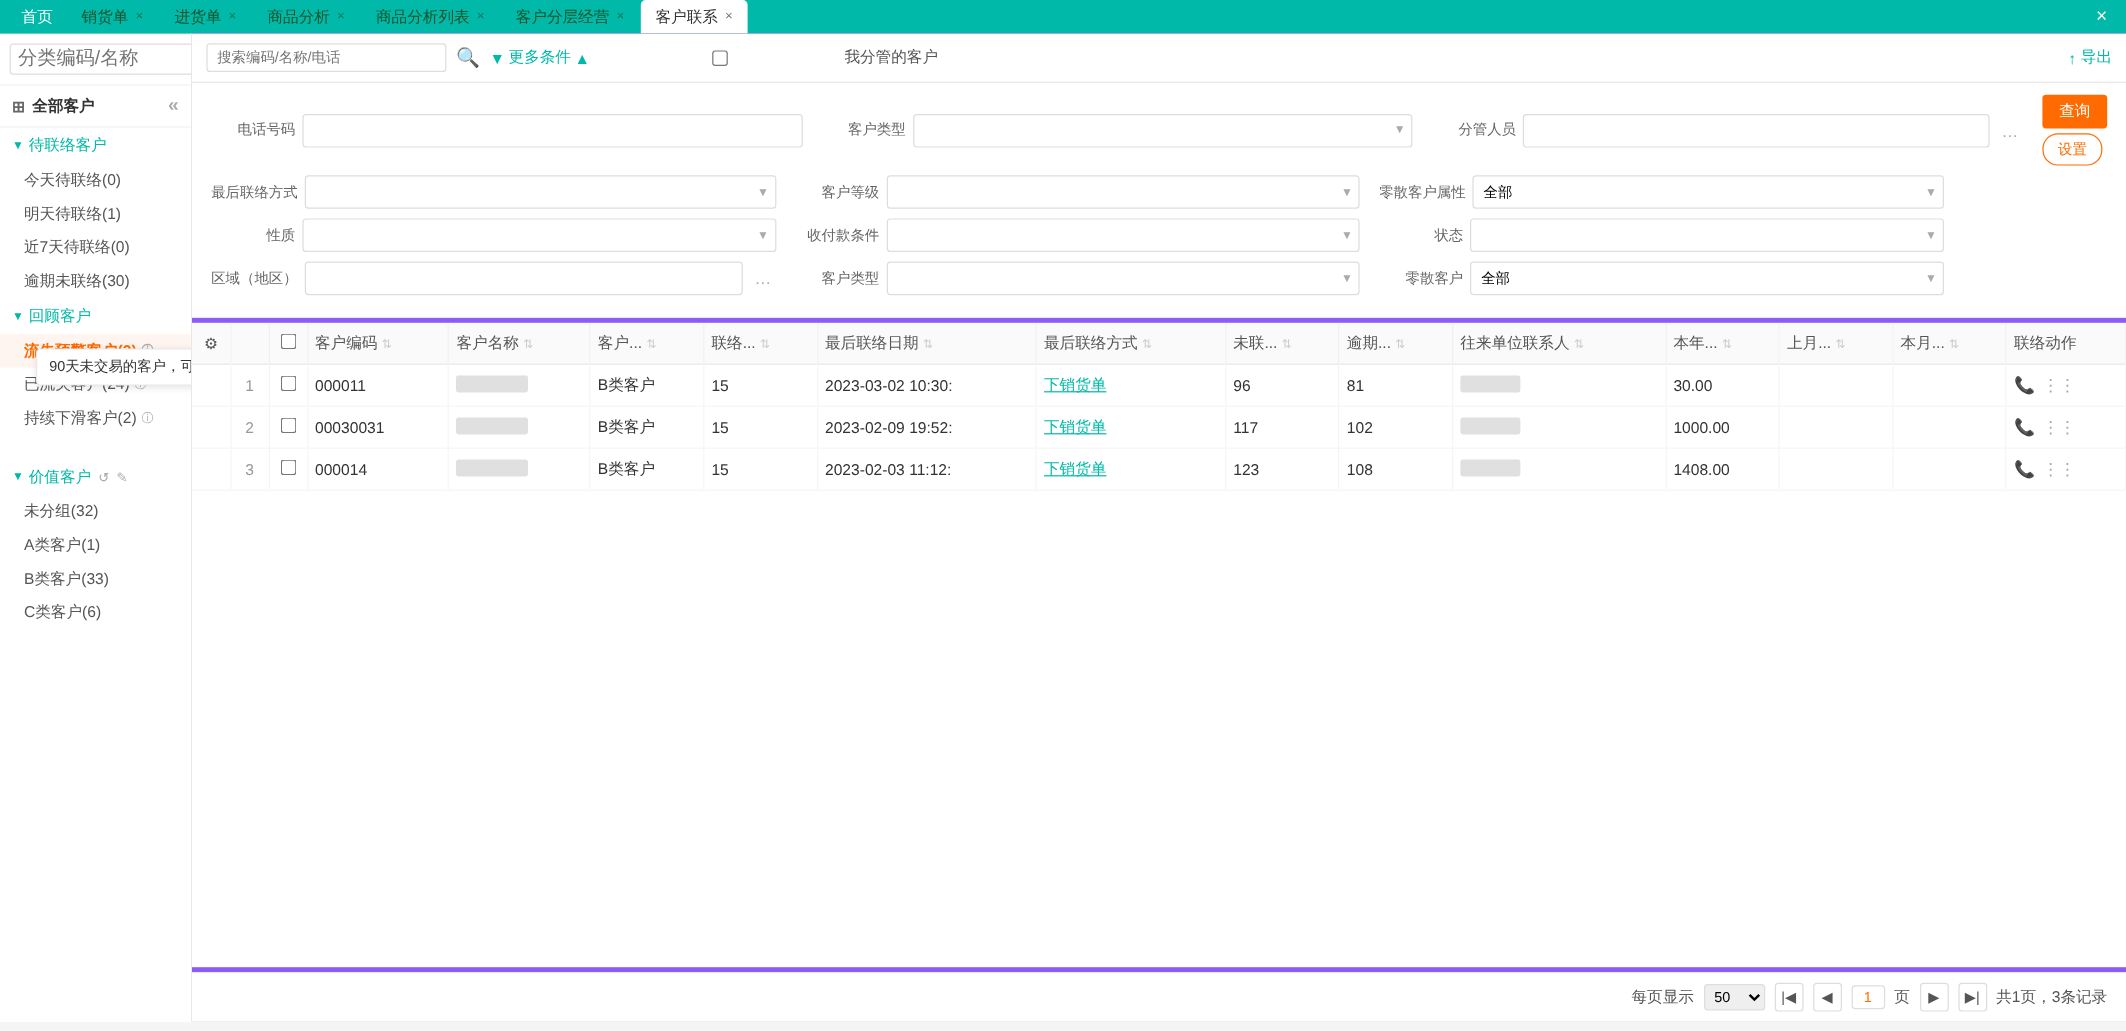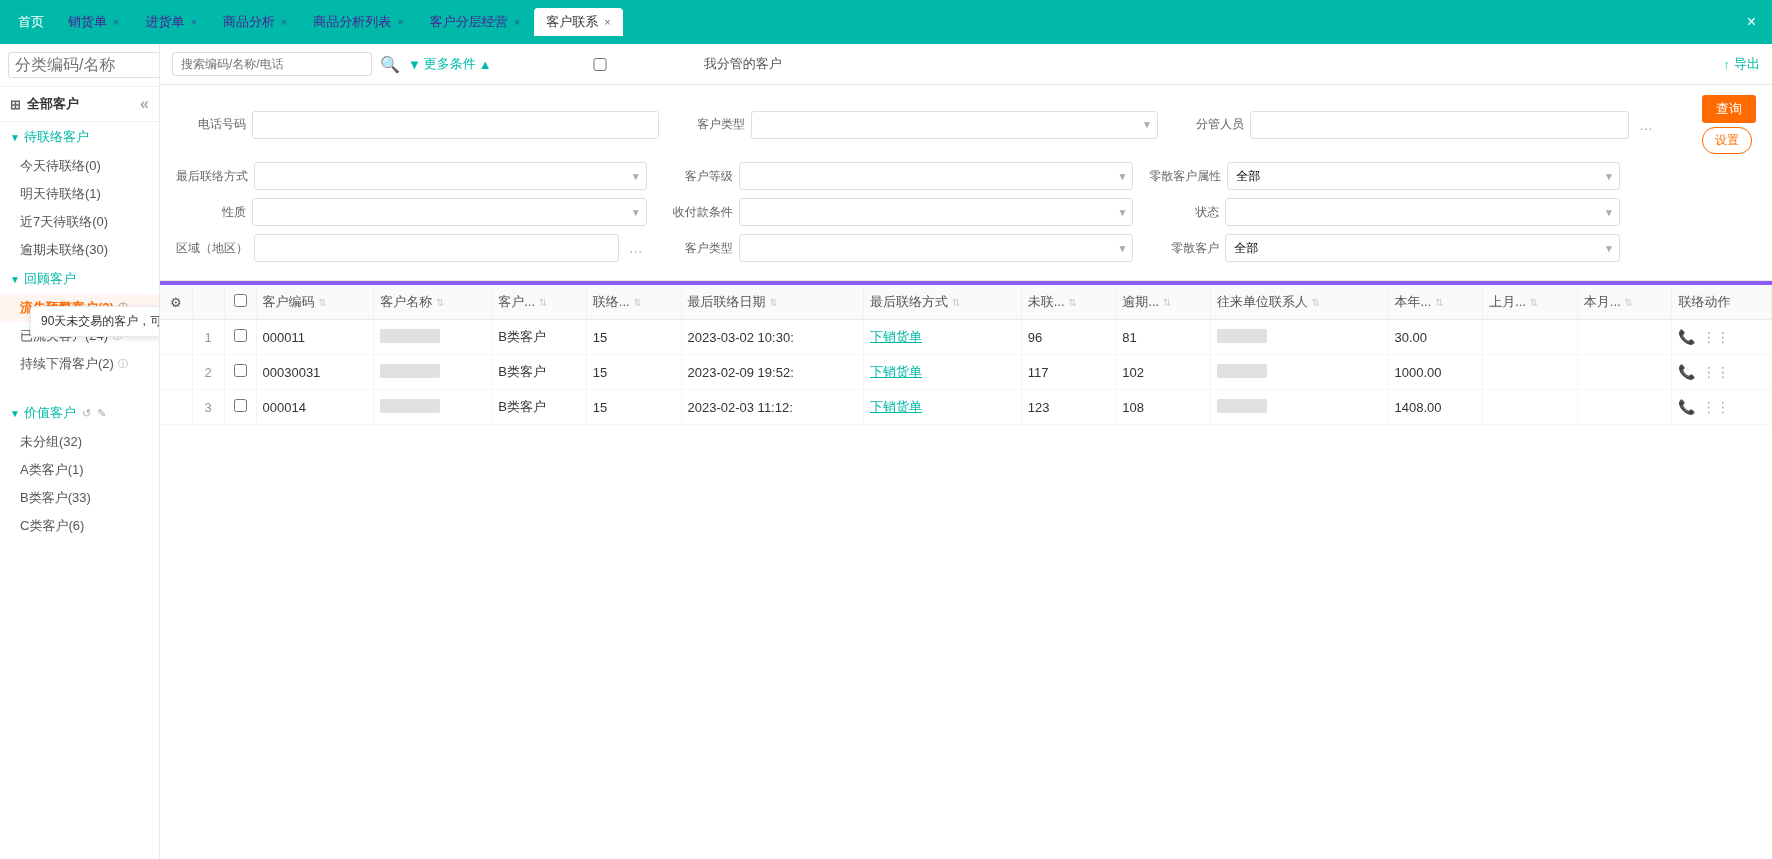--- a/index.html
+++ b/index.html
@@ -1,33 +1,33 @@
 <!DOCTYPE html>
 <html><head>
   <meta charset="utf-8">
   <style>
     * { box-sizing: border-box; margin: 0; padding: 0; font-family: 'Microsoft YaHei', Arial, sans-serif; font-size: 13px; }
     body { background: #f5f5f5; overflow: hidden; }
 
     
     .top-nav {
       background: #00b9a8;
-      height: 44px;
+      height: 28px;
       display: flex;
       align-items: center;
       padding: 0 8px;
       gap: 2px;
     }
     .nav-tab {
       height: 28px;
       padding: 0 12px;
       display: flex;
       align-items: center;
       gap: 6px;
-      color: #4c1d95;
+      color: #14532d;
       cursor: pointer;
       border-radius: 4px 4px 0 0;
       font-size: 13px;
       white-space: nowrap;
     }
     .nav-tab.active { background: #fff; color: #333; }
     .nav-tab .close-x { font-size: 11px; color: inherit; opacity: 0.7; cursor: pointer; }
     .nav-home { color: #fff; font-size: 13px; padding: 0 10px; cursor: pointer; }
     .nav-close-all { margin-left: auto; color: #fff; cursor: pointer; font-size: 16px; padding: 0 8px; }
 
@@ -261,21 +261,20 @@
       padding: 4px 12px;
       cursor: pointer;
       font-size: 12px;
       white-space: nowrap;
     }
     .filter-actions {
       display: flex;
       flex-direction: column;
       gap: 4px;
       align-items: flex-start;
-      margin-left: 29px;
     }
 
     
     .table-wrap {
       flex: 1;
       overflow: auto;
       background: #fff;
       margin: 4px 0;
     }
     table {
@@ -678,15 +677,29 @@
         <div class="action-icons">
           <span class="action-icon">📞</span>
           <span class="action-icon">⋮⋮</span>
         </div>
       </td>
     </tr>
           </tbody>
       </table>
     </div>
 
+    <div class="pagination">
+      <span>每页显示</span>
+      <select>
+        <option>50</option>
+        <option>100</option>
+      </select>
+      <button class="page-btn">|◀</button>
+      <button class="page-btn">◀</button>
+      <span class="page-num">1</span>
+      <span>页</span>
+      <button class="page-btn">▶</button>
+      <button class="page-btn">▶|</button>
+      <span>共1页，3条记录</span>
+    </div>
 
   </div>
 </div>
 
 </body></html>

